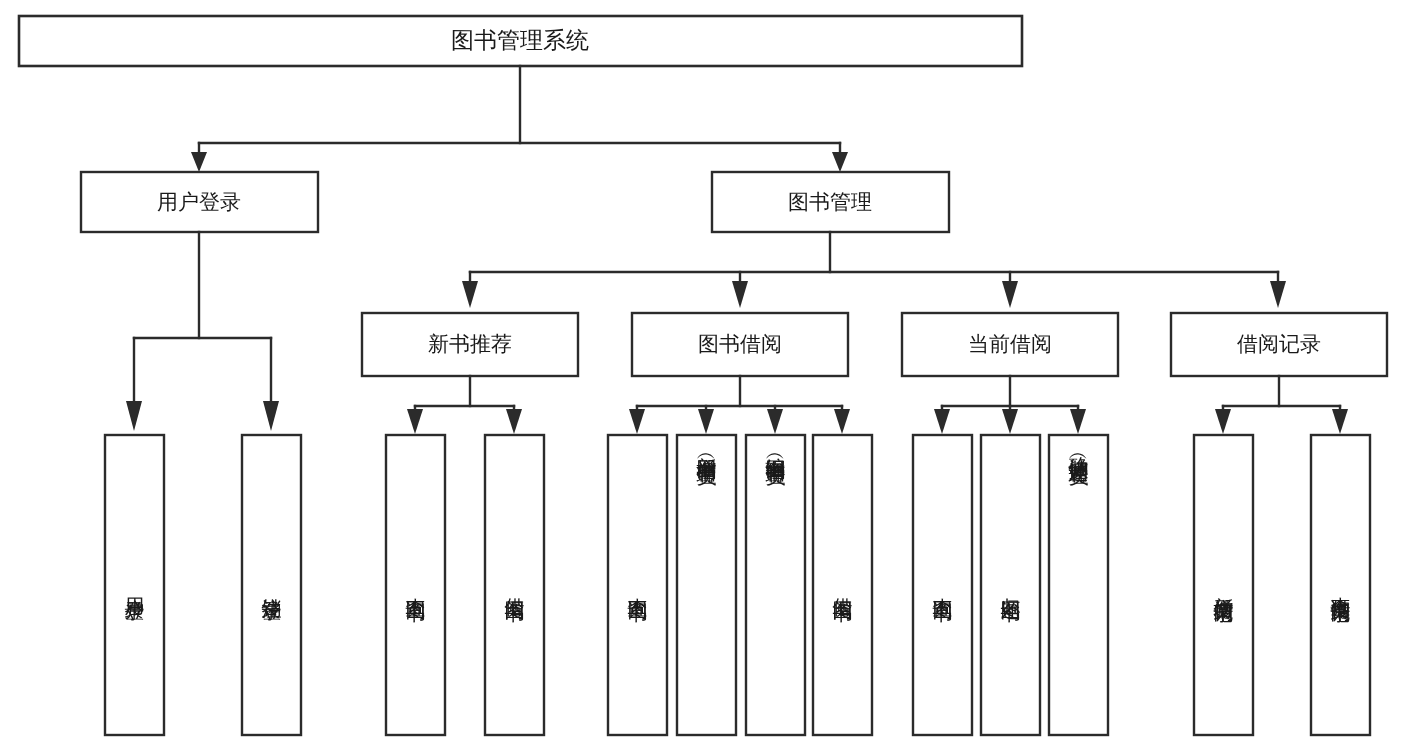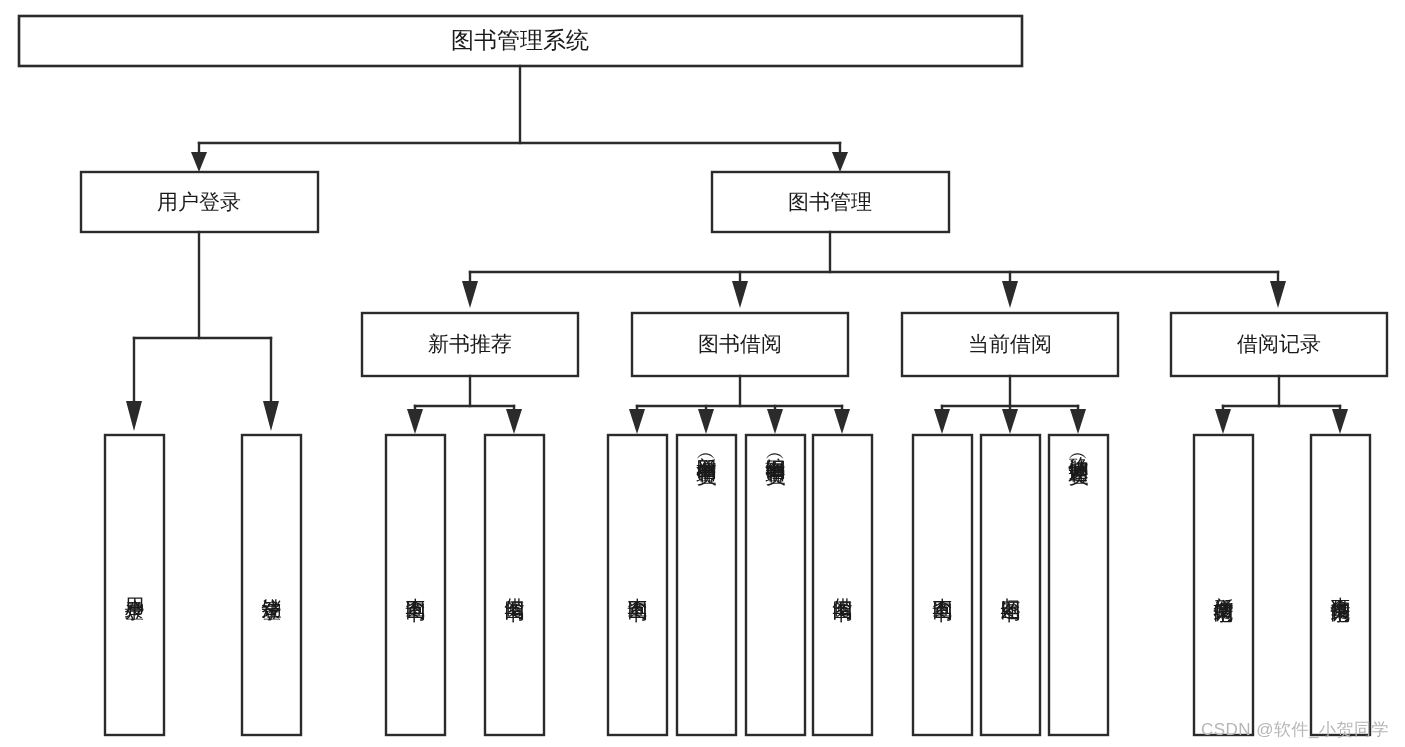--- a/index.html
+++ b/index.html
@@ -258,15 +258,14 @@
     <span class="leaf-label">确认归还（管理员）</span>
   </div>
 
   <div class="leaf-label-wrap" style="left:1194px; top:435px; width:59px; height:300px;">
     <span class="leaf-label">新增借阅记录</span>
   </div>
   <div class="leaf-label-wrap" style="left:1311px; top:435px; width:59px; height:300px;">
     <span class="leaf-label">查询借阅记录</span>
   </div>
 
-  <div class="watermark">CSDN @软件_小贺同学</div>
 
 </div>
 
 </body></html>

